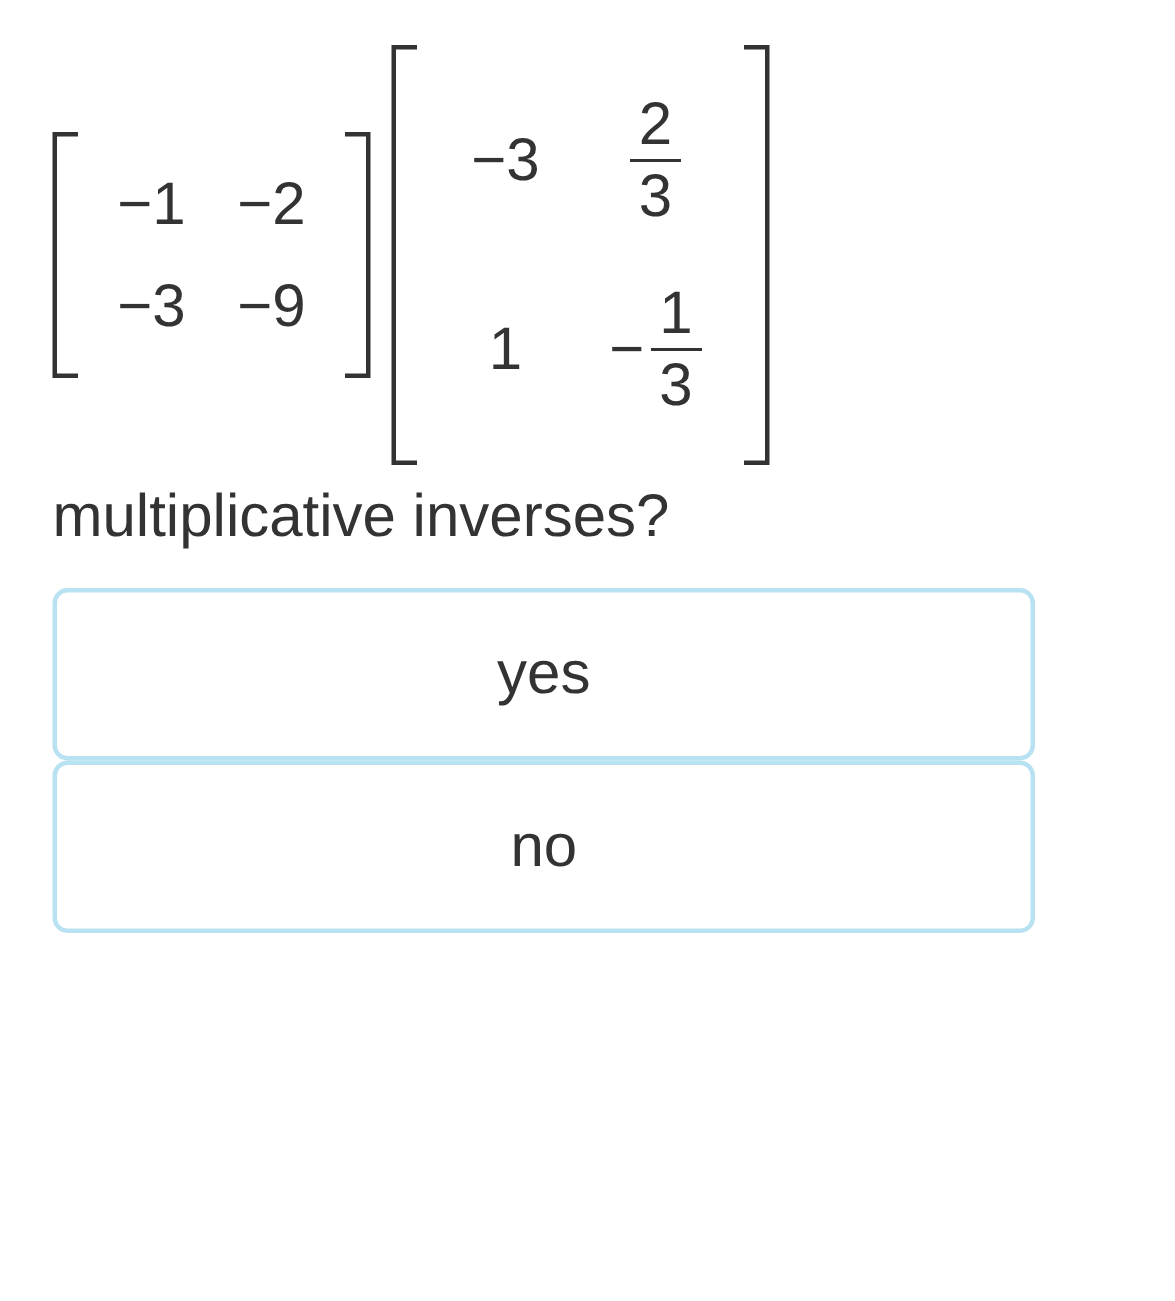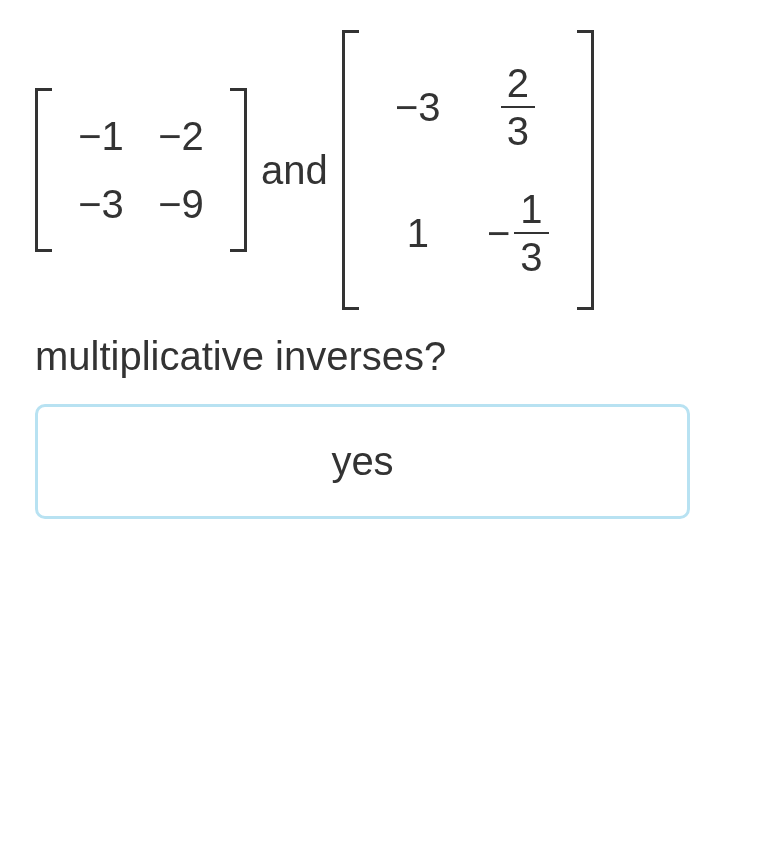--- a/index.html
+++ b/index.html
@@ -21,21 +21,21 @@
     gap: 14px;
     flex-wrap: nowrap;
     font-size: 40px;
     line-height: 1.2;
   }
   .word {
     font-size: 40px;
   }
   .word2 {
     font-size: 40px;
-    margin-top: 24px;
+    margin-top: 12px;
     margin-bottom: 25px;
   }
   
   .matrix {
     display: flex;
     align-items: stretch;
   }
   .bracket {
     width: 16px;
     position: relative;
@@ -148,21 +148,20 @@
           <div class="mcell">−2</div>
         </div>
         <div class="mrow">
           <div class="mcell">−3</div>
           <div class="mcell">−9</div>
         </div>
       </div>
       <div class="bracket right"></div>
     </div>
 
-    <span class="word">and</span>
 
     <div class="matrix bmat">
       <div class="bracket left"></div>
       <div class="matrix-body">
         <div class="mrow">
           <div class="mcell">−3</div>
           <div class="mcell">
             <span class="frac-wrap">
               <span class="frac">
                 <span class="num">2</span>
@@ -185,15 +184,16 @@
         </div>
       </div>
       <div class="bracket right"></div>
     </div>
   </div>
 
   <div class="word2">multiplicative inverses?</div>
 
   <div class="answers">
     <div class="answer-btn">yes</div>
+    <div class="answer-btn">no</div>
   </div>
 
 </div>
 
 </body></html>

